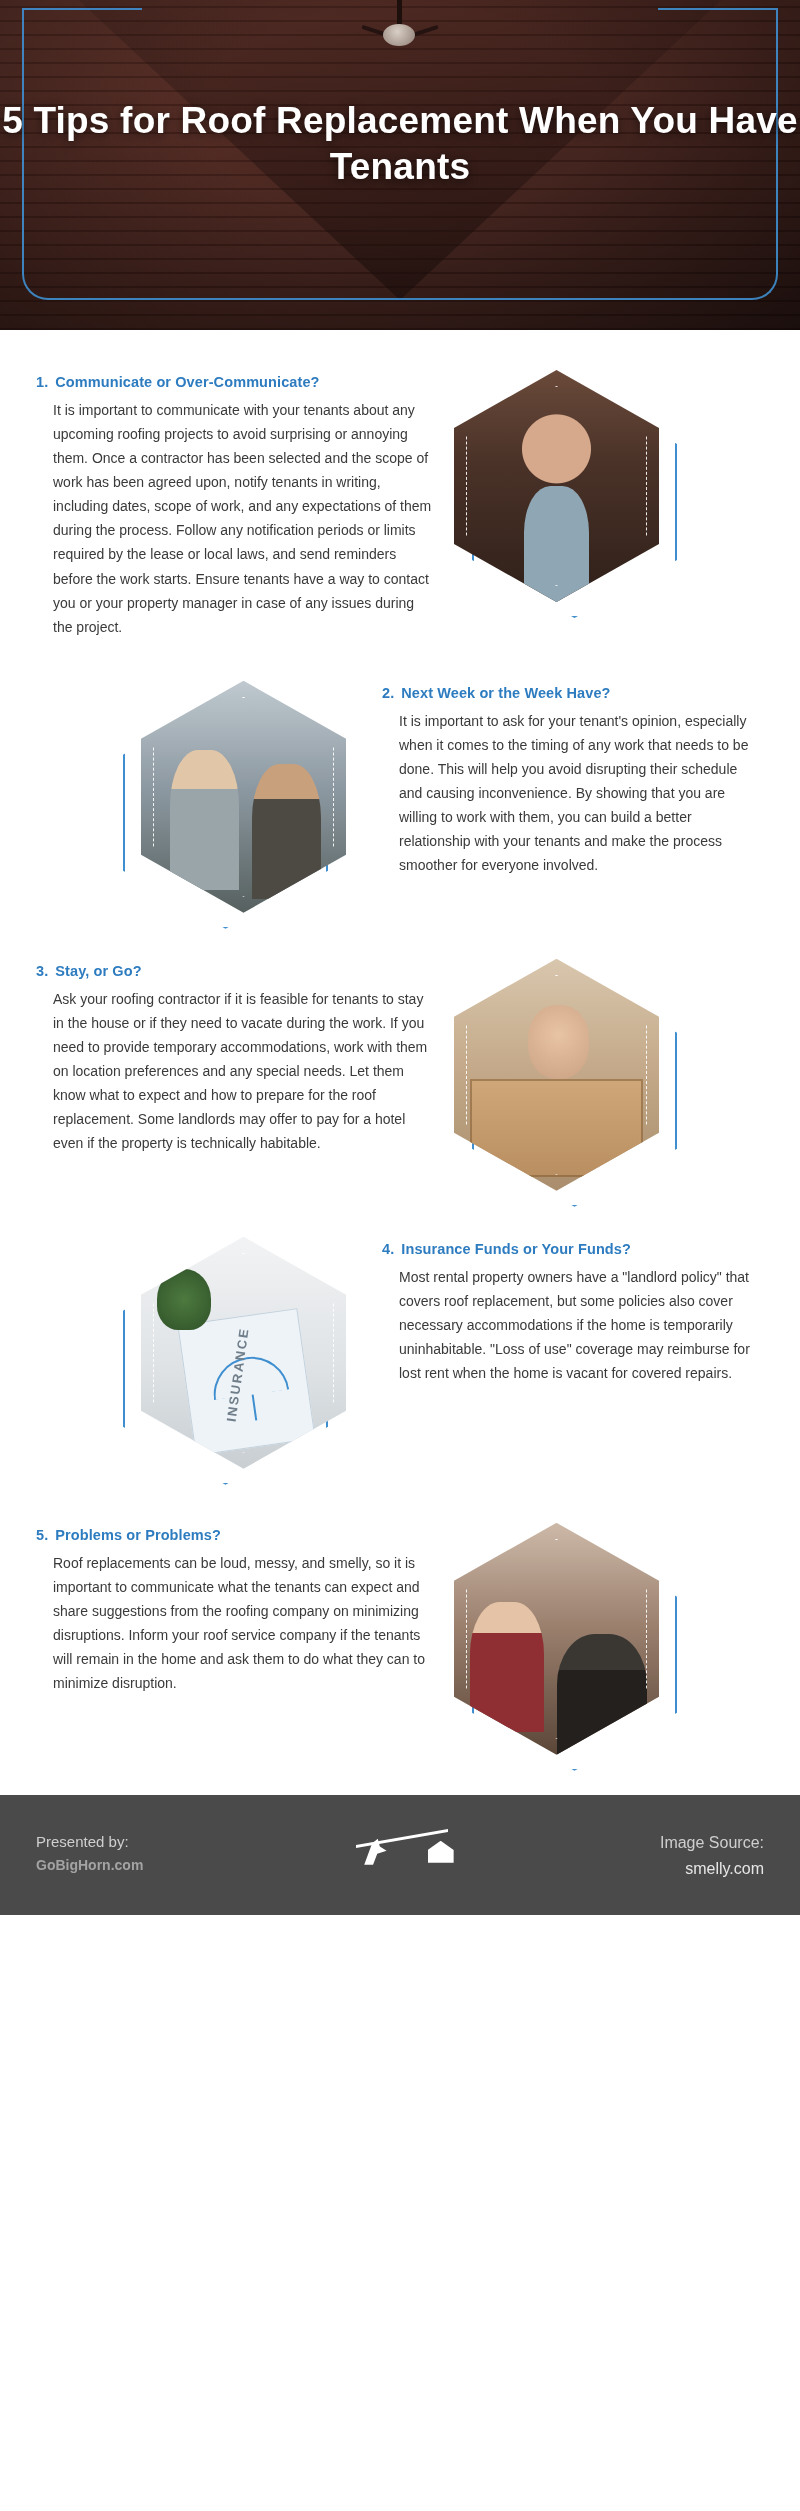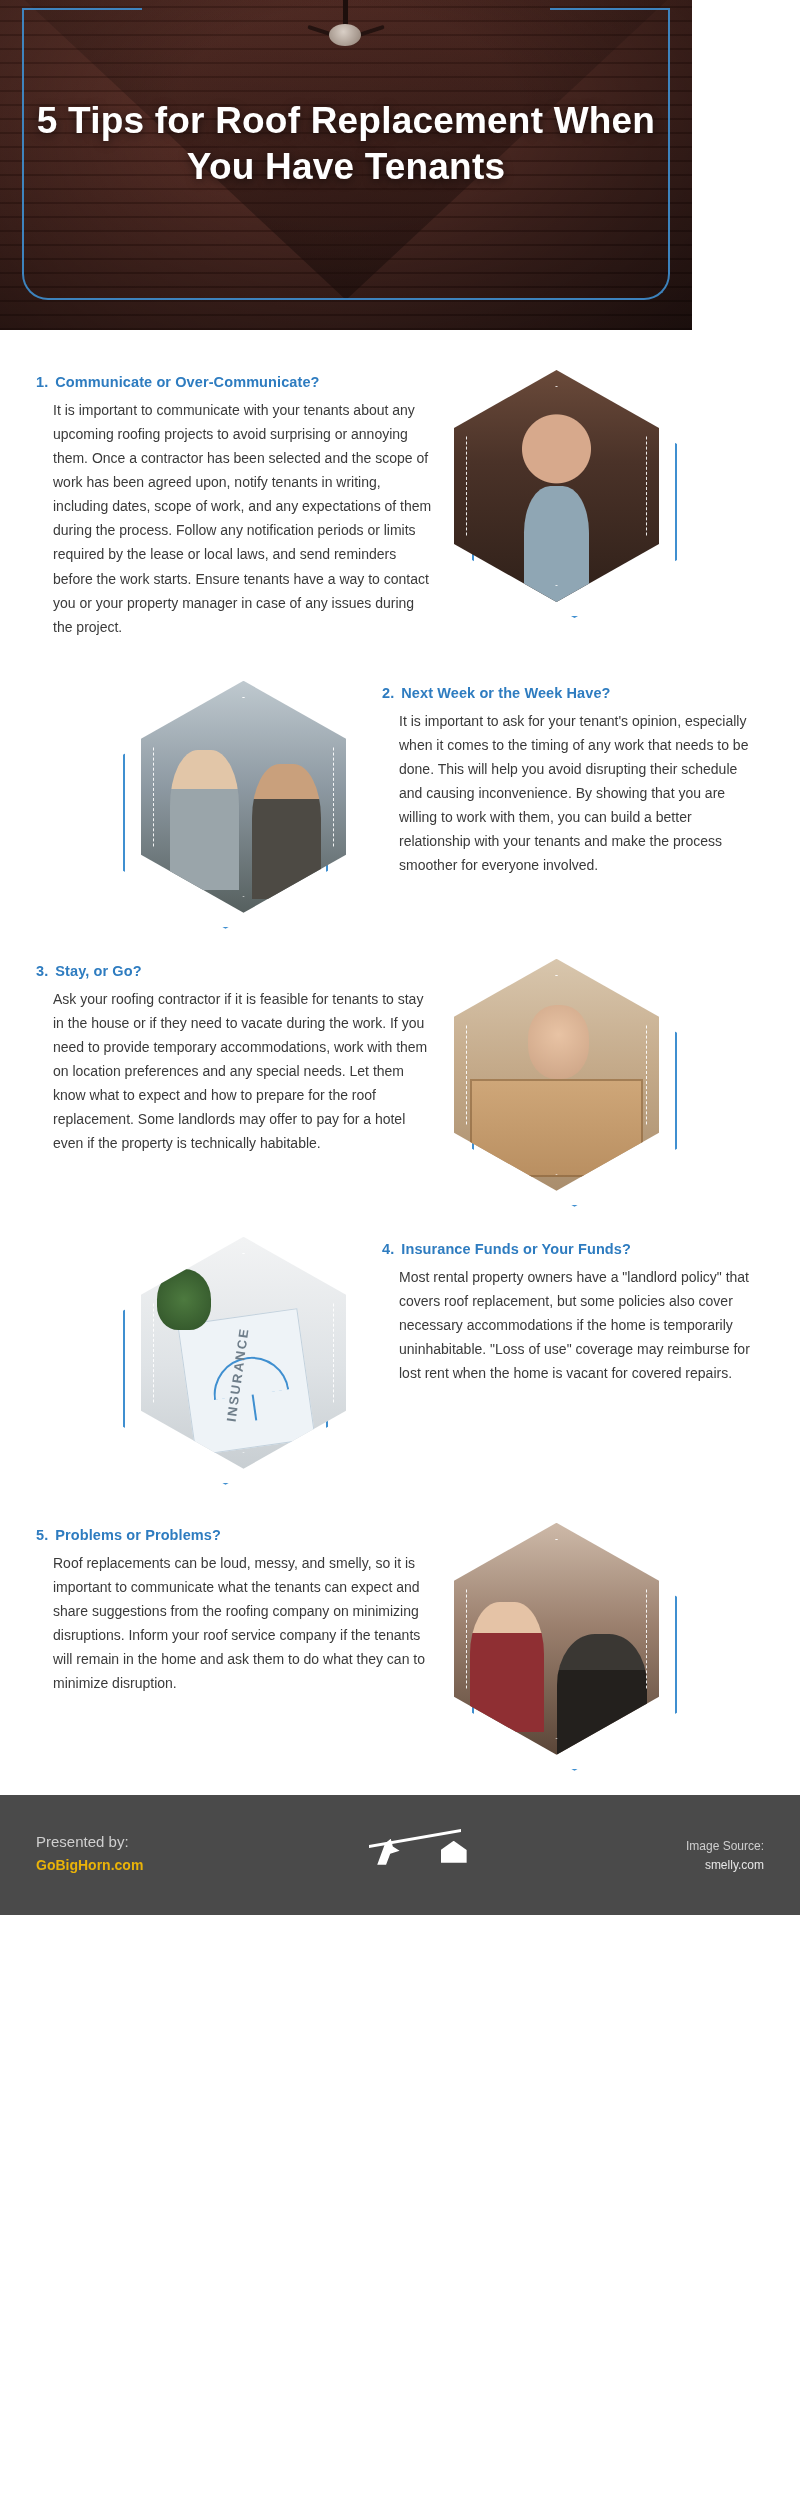--- a/index.html
+++ b/index.html
@@ -7,21 +7,21 @@
     width: 800px;
     background: #ffffff;
     font-family: "Liberation Sans", sans-serif;
     color: #333;
   }
   .page { width: 800px; position: relative; }
 
   
   .header {
     position: relative;
-    width: 692px;
+    width: 800px;
     height: 330px;
     background: linear-gradient(160deg, #5d2f26 0%, #4a241d 40%, #3a1c17 70%, #2a1411 100%);
     overflow: hidden;
   }
   .header .roof-lines {
     position: absolute; inset: 0;
     background-image: repeating-linear-gradient(
       0deg, rgba(0,0,0,0.18) 0px, rgba(0,0,0,0.18) 2px, rgba(255,255,255,0.03) 2px, rgba(255,255,255,0.03) 14px);
     opacity: .85;
   }
@@ -214,21 +214,21 @@
     color: #ffffff;
     padding: 26px 36px 30px 36px;
     display: flex;
     align-items: center;
     justify-content: space-between;
     margin-top: 40px;
     min-height: 120px;
   }
   .footer .presented { font-size: 11px; line-height: 1.6; }
   .footer .presented .label { color: #cfcfcf; font-size: 15px; }
-  .footer .presented .site { color: #eab308; font-weight: bold; font-size: 14px; }
+  .footer .presented .site { color: #a3a3a3; font-weight: bold; font-size: 14px; }
   .footer .brand { text-align: center; flex: 1; }
   .footer .brand .logo-mark {
     display: inline-block; position: relative; width: 120px; height: 36px; margin-bottom: 4px;
   }
   .footer .brand .roofline {
     position: absolute; left: 14px; top: 6px; width: 92px; height: 26px;
     border-top: 3px solid #ffffff;
     transform: skewY(-10deg);
   }
   .footer .brand .house {
@@ -236,21 +236,21 @@
     background: #ffffff;
     clip-path: polygon(50% 0, 100% 42%, 100% 100%, 0 100%, 0 42%);
   }
   .footer .brand .horn {
     position: absolute; left: 20px; top: 8px; width: 26px; height: 26px;
     background: #ffffff;
     clip-path: polygon(10% 100%, 40% 18%, 62% 0, 70% 30%, 96% 46%, 60% 58%, 44% 100%);
   }
   .footer .brand .name { font-size: 18px; font-weight: bold; letter-spacing: 1px; }
   .footer .brand .name .thin { font-weight: normal; }
-  .footer .source { font-size: 12px; text-align: right; line-height: 1.6; color: #e6e6e6; margin-top: 6px; }
+  .footer .source { font-size: 16px; text-align: right; line-height: 1.6; color: #e6e6e6; margin-top: 6px; }
   .footer .source .src-label { color: #cfcfcf; }
 </style>
 </head>
 <body>
 
 <div class="page">
 
   <div class="header">
     <div class="roof-lines"></div>
     <div class="roof-v"></div>

